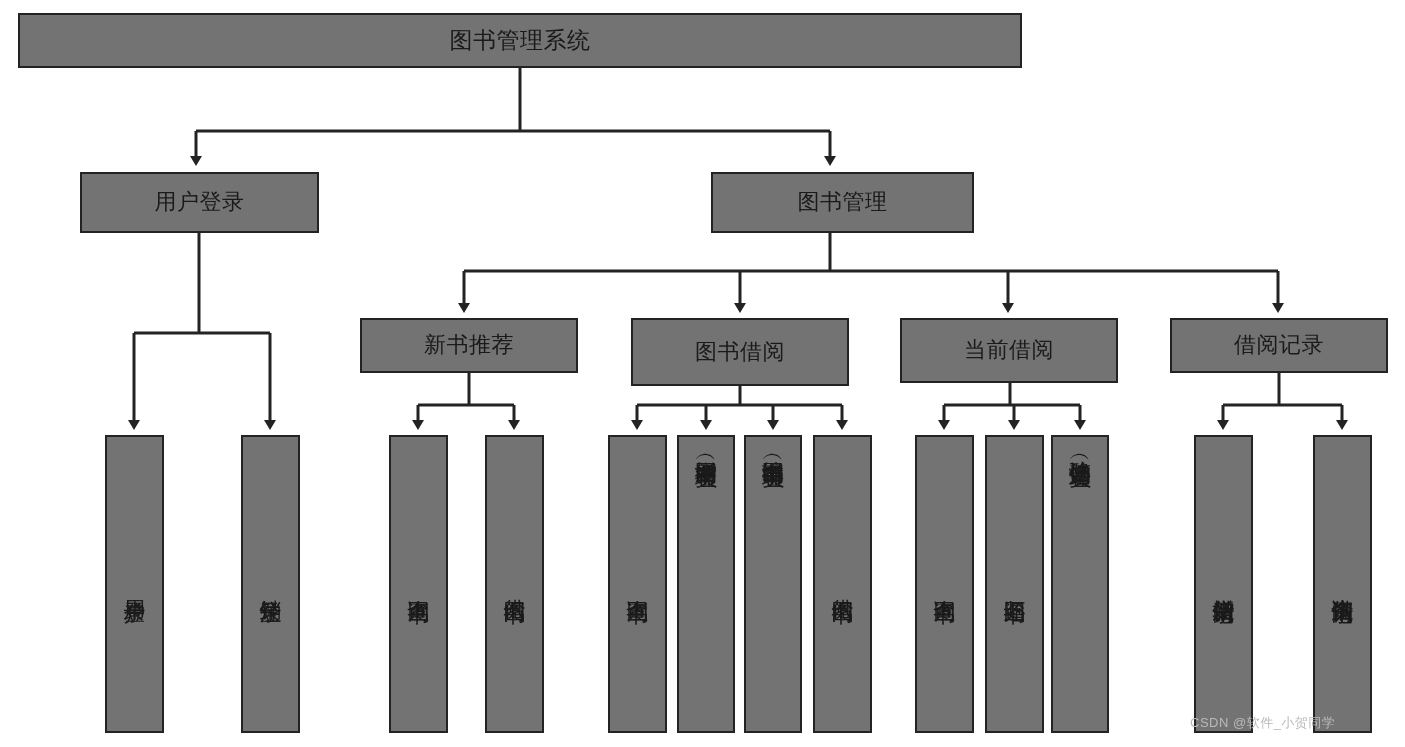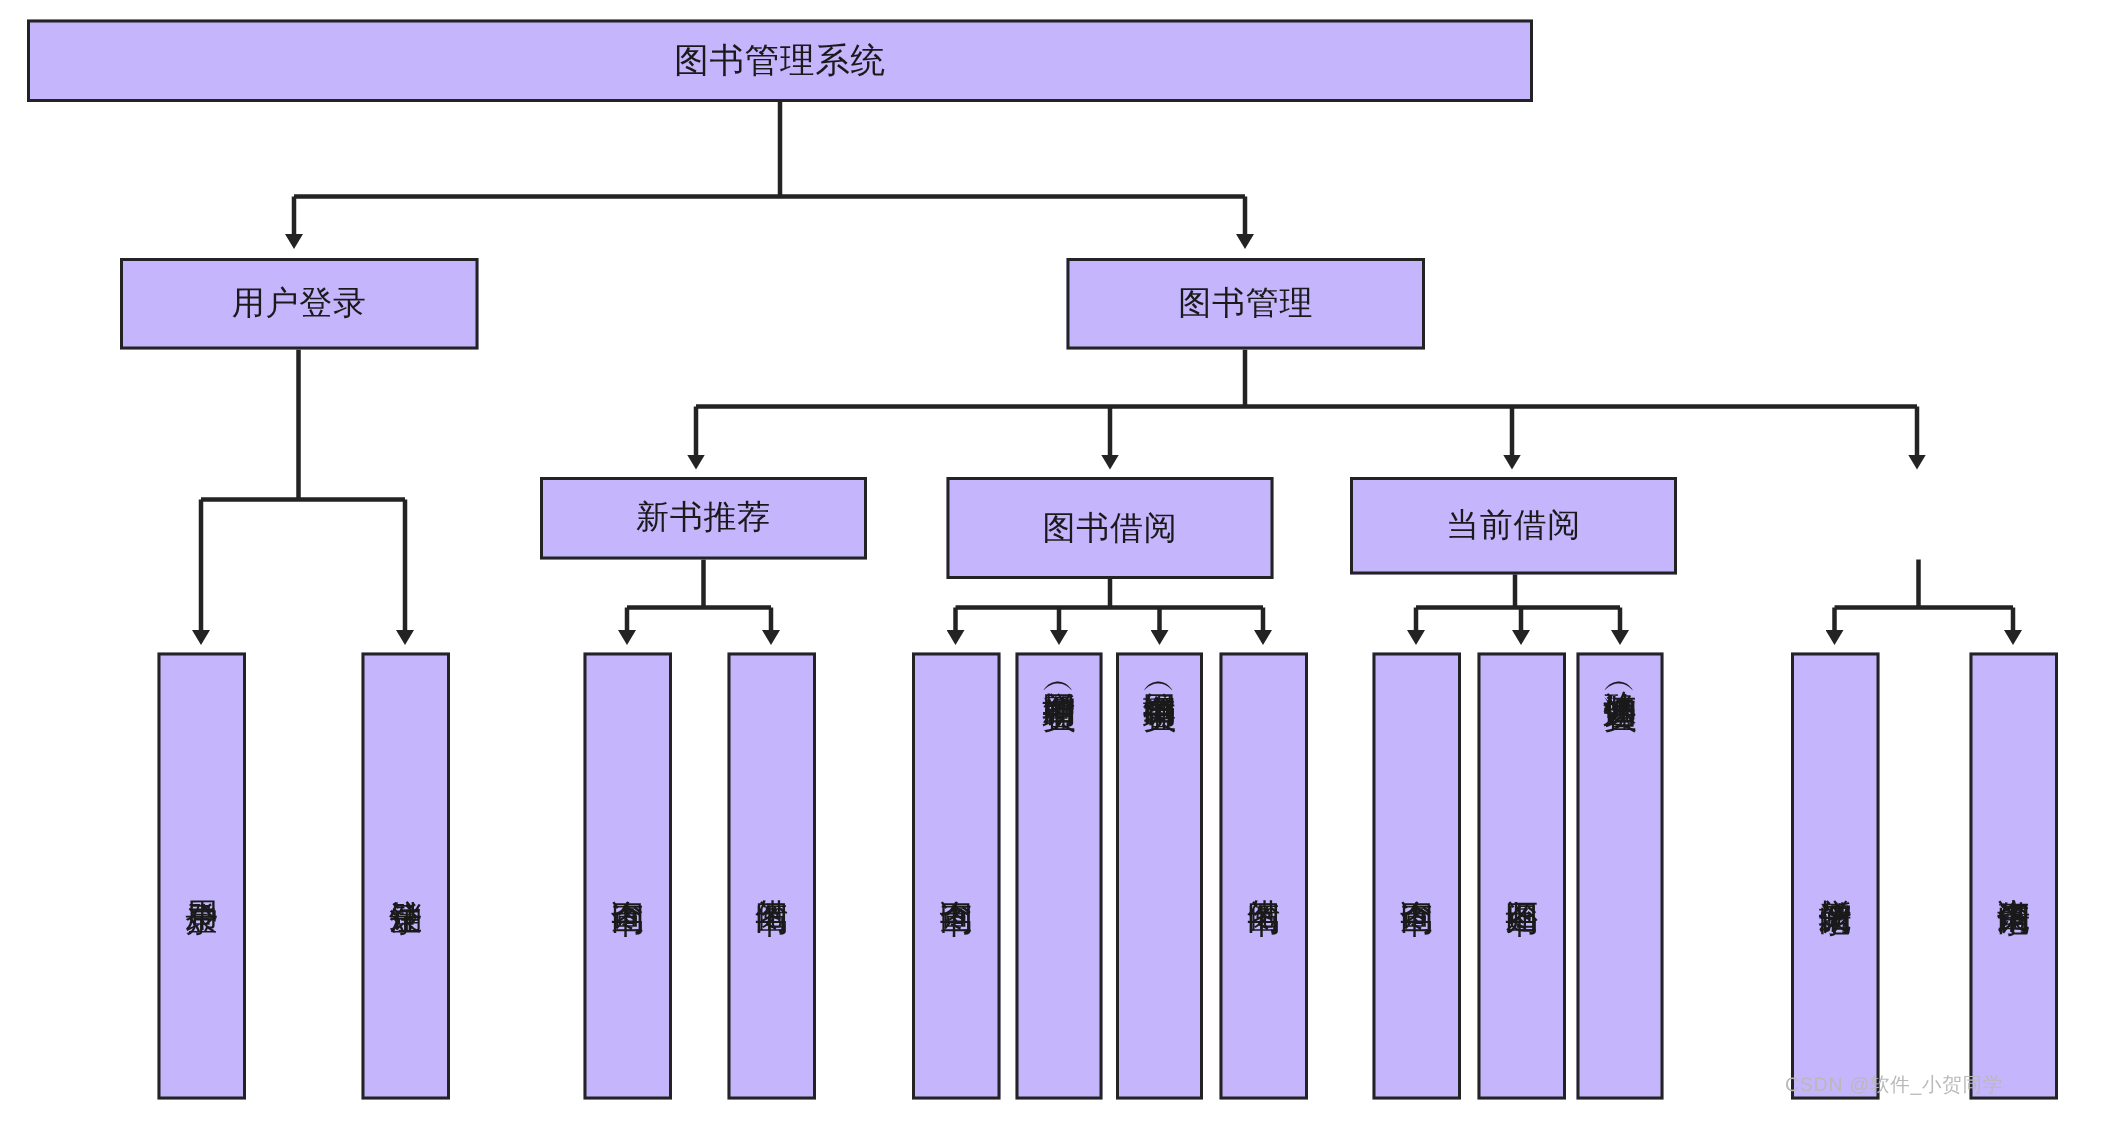--- a/index.html
+++ b/index.html
@@ -14,21 +14,21 @@
     position: relative;
     width: 1405px;
     height: 747px;
     background: #ffffff;
     overflow: hidden;
   }
   .node {
     position: absolute;
     box-sizing: border-box;
     border: 2px solid #232323;
-    background: #c4b5fd;
+    background: #737373;
     display: flex;
     align-items: center;
     justify-content: center;
     color: #1a1a1a;
   }
   .node.horiz {
     font-size: 22px;
     letter-spacing: 0.5px;
     line-height: 1.1;
   }
@@ -118,25 +118,26 @@
       <path d="M1279,373 L1279,405"></path>
       <path d="M1223,405 L1342,405"></path>
       <path d="M1223,405 L1223,422" marker-end="url(#arrow)"></path>
       <path d="M1342,405 L1342,422" marker-end="url(#arrow)"></path>
     </g>
   </svg>
 
   <div class="node horiz title" style="left:18px; top:13px; width:1004px; height:55px;">图书管理系统</div>
 
   <div class="node horiz" style="left:80px; top:172px; width:239px; height:61px;">用户登录</div>
-  <div class="node horiz" style="left:711px; top:172px; width:239px; height:61px;">图书管理</div>
+  <div class="node horiz" style="left:711px; top:172px; width:263px; height:61px;">图书管理</div>
 
   <div class="node horiz" style="left:360px; top:318px; width:218px; height:55px;">新书推荐</div>
   <div class="node horiz" style="left:631px; top:318px; width:218px; height:68px;">图书借阅</div>
   <div class="node horiz" style="left:900px; top:318px; width:218px; height:65px;">当前借阅</div>
+  <div class="node horiz" style="left:1170px; top:318px; width:218px; height:55px;">借阅记录</div>
 
   <div class="node vert" style="left:105px; top:435px; width:59px; height:298px;">用户登录</div>
   <div class="node vert" style="left:241px; top:435px; width:59px; height:298px;">注销登录</div>
 
   <div class="node vert" style="left:389px; top:435px; width:59px; height:298px;">查询图书</div>
   <div class="node vert" style="left:485px; top:435px; width:59px; height:298px;">借阅图书</div>
 
   <div class="node vert" style="left:608px; top:435px; width:59px; height:298px;">查询图书</div>
   <div class="node vert topalign" style="left:677px; top:435px; width:58px; height:298px;">新增图书（管理员）</div>
   <div class="node vert topalign" style="left:744px; top:435px; width:58px; height:298px;">编辑图书（管理员）</div>

